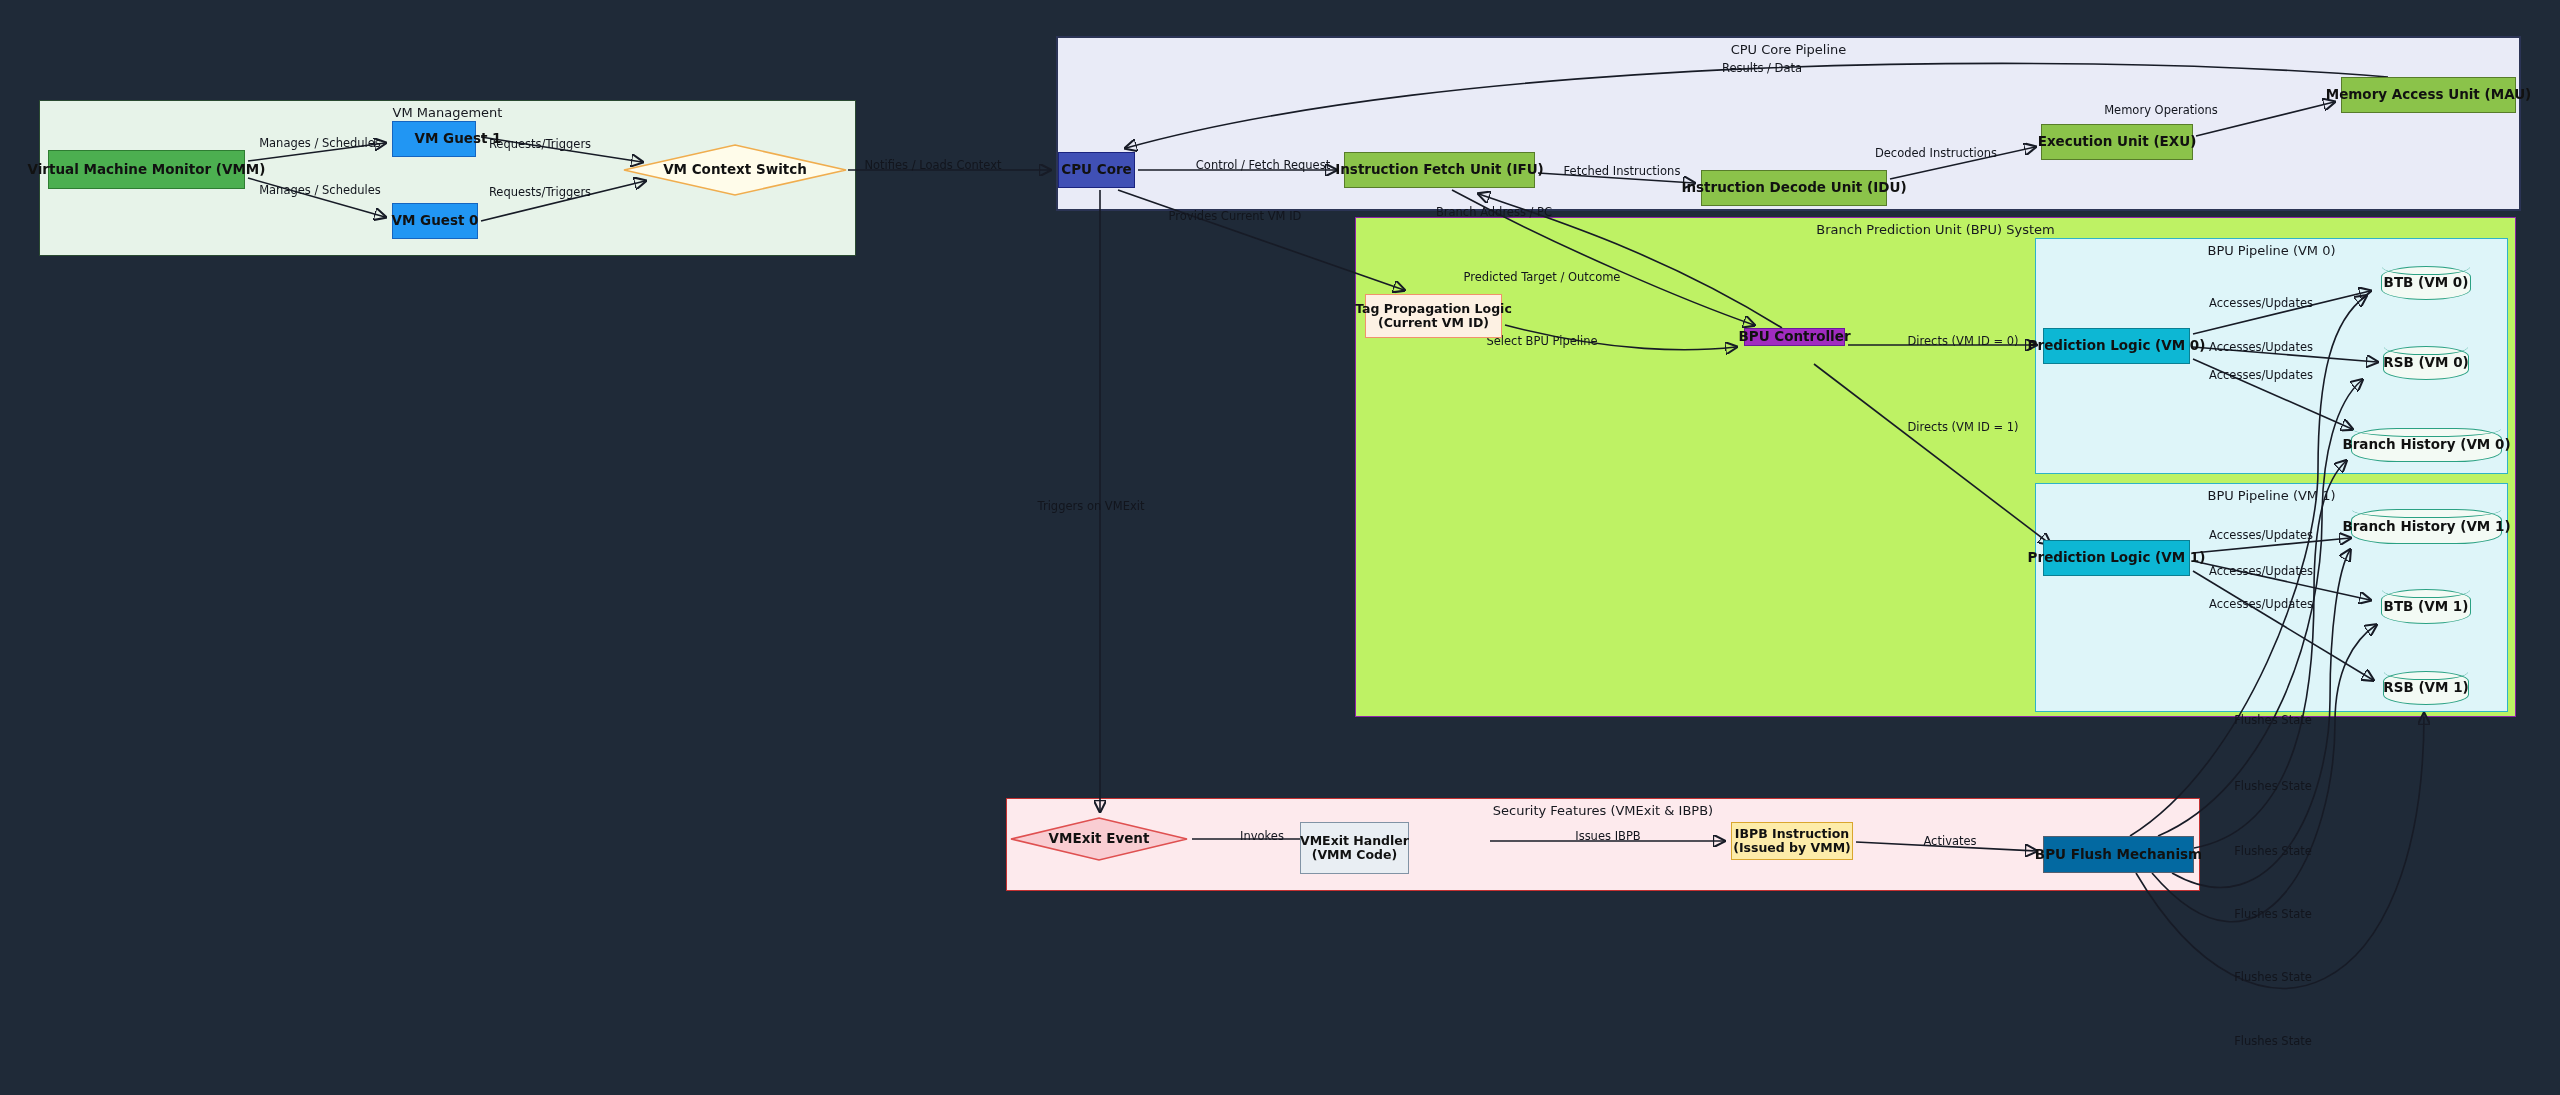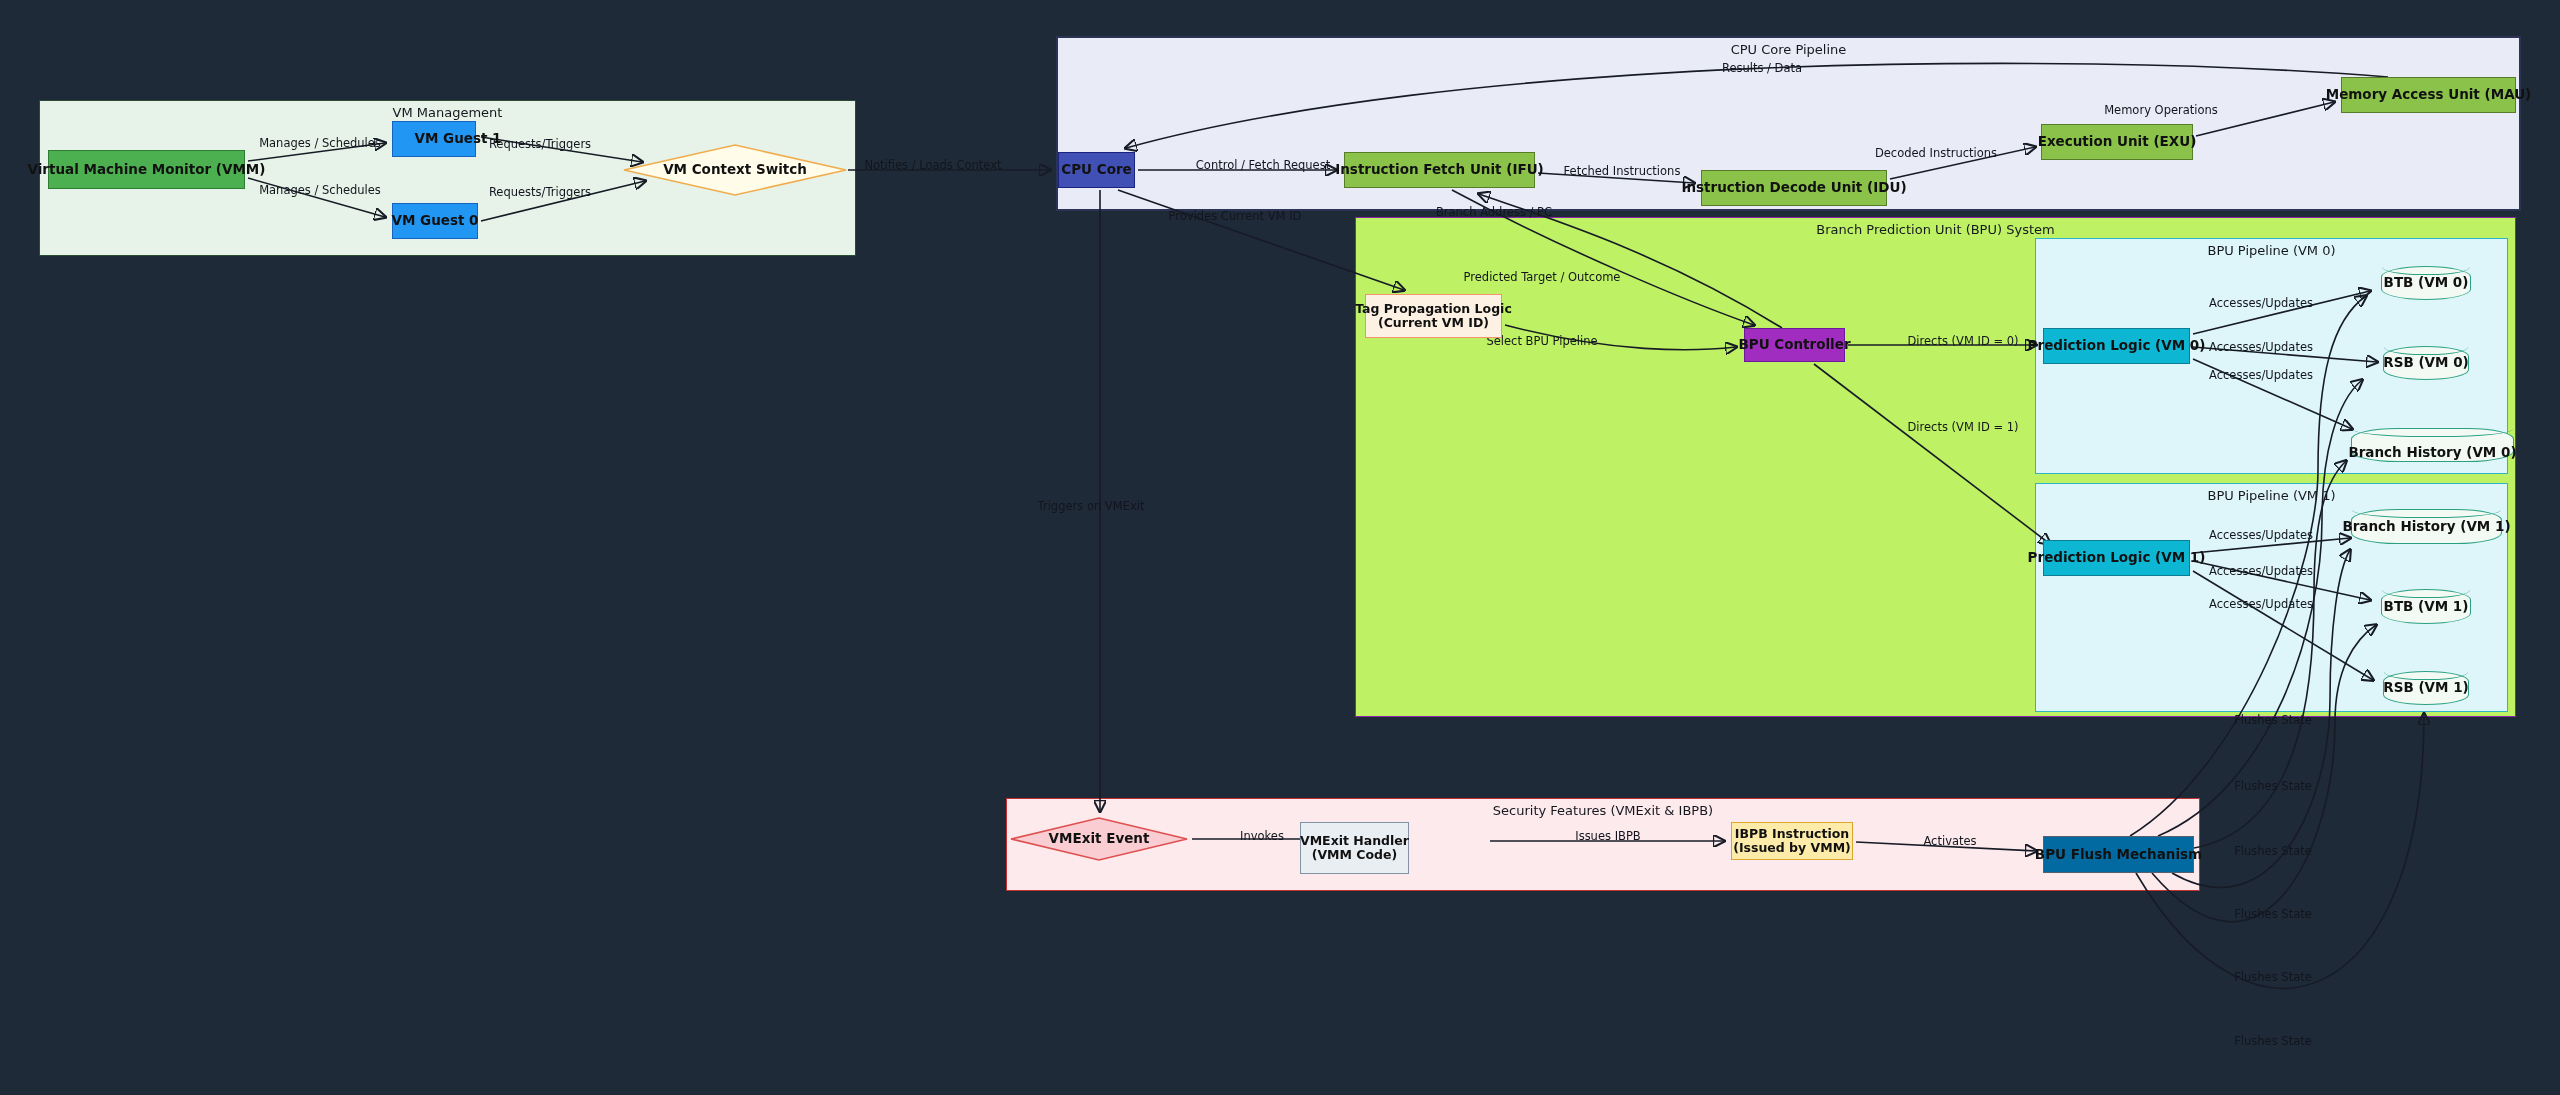--- a/index.html
+++ b/index.html
@@ -165,39 +165,39 @@
     <span class="nlabel">Execution Unit (EXU)</span>
   </div>
   <div class="node n-green" style="left:2341px;top:77px;width:175px;height:36px;">
     <span class="nlabel">Memory Access Unit (MAU)</span>
   </div>
 
   <div class="node n-tag" style="left:1365px;top:294px;width:137px;height:44px;flex-direction:column;">
     <span class="nlabel">Tag Propagation Logic</span>
     <span class="nlabel">(Current VM ID)</span>
   </div>
-  <div class="node n-bpuc" style="left:1744px;top:328px;width:101px;height:34px;">
+  <div class="node n-bpuc" style="left:1744px;top:328px;width:101px;height:18px;">
     <span class="nlabel">BPU Controller</span>
   </div>
   <div class="node n-pl" style="left:2043px;top:328px;width:147px;height:36px;">
     <span class="nlabel">Prediction Logic (VM 0)</span>
   </div>
   <div class="node n-pl" style="left:2043px;top:540px;width:147px;height:36px;">
     <span class="nlabel">Prediction Logic (VM 1)</span>
   </div>
 
   <div class="node cyl" style="left:2381px;top:266px;width:90px;height:34px;">
     <span class="cyl-rim"></span>
     <span class="nlabel">BTB (VM 0)</span>
   </div>
   <div class="node cyl" style="left:2383px;top:346px;width:86px;height:34px;">
     <span class="cyl-rim"></span>
     <span class="nlabel">RSB (VM 0)</span>
   </div>
-  <div class="node cyl" style="left:2351px;top:428px;width:163px;height:34px;align-items:flex-end;">
+  <div class="node cyl" style="left:2351px;top:428px;width:151px;height:34px;">
     <span class="cyl-rim"></span>
     <span class="nlabel">Branch History (VM 0)</span>
   </div>
   <div class="node cyl" style="left:2351px;top:509px;width:151px;height:35px;">
     <span class="cyl-rim"></span>
     <span class="nlabel">Branch History (VM 1)</span>
   </div>
   <div class="node cyl" style="left:2381px;top:589px;width:90px;height:35px;">
     <span class="cyl-rim"></span>
     <span class="nlabel">BTB (VM 1)</span>

